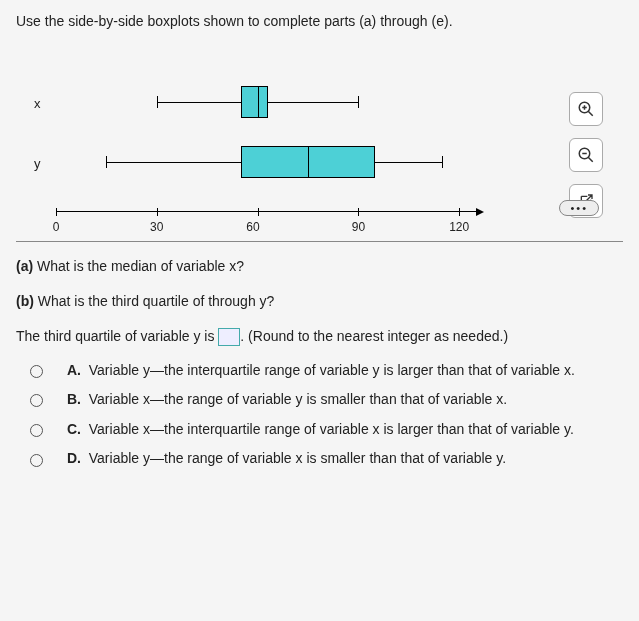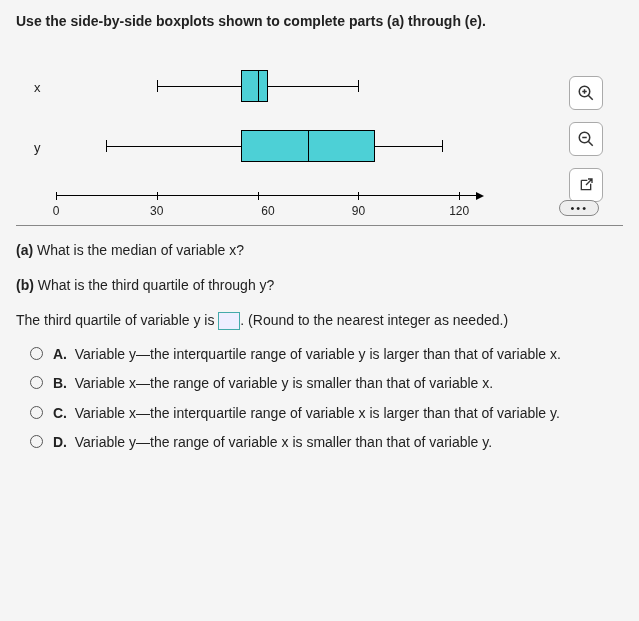--- a/index.html
+++ b/index.html
@@ -6,21 +6,21 @@
   body {
     font-family: Arial, sans-serif;
     font-size: 14px;
     color: #222;
     background: #f5f5f5;
     width: 639px;
     height: 621px;
     padding: 12px 16px;
     position: relative;
   }
-  .prompt { margin-bottom: 4px; line-height: 1.4; font-weight: bold; }
+  .prompt { margin-bottom: 20px; line-height: 1.4; }
   .chart-zone {
     position: relative;
     height: 190px;
     border-bottom: 1px solid #888;
     margin-bottom: 10px;
   }
   .plot-area {
     position: absolute;
     left: 40px;
     top: 20px;
@@ -119,22 +119,22 @@
   .input-box {
     display: inline-block;
     width: 22px; height: 18px;
     border: 1px solid #4aa;
     background: #eef;
     vertical-align: middle;
   }
   .options { margin-top: 10px; }
   .option {
     display: flex;
-    align-items: flex-start;
-    gap: 10px;
+    align-items: center;
+    gap: 24px;
     margin: 10px 0 10px 14px;
     line-height: 1.4;
   }
   .radio {
     width: 13px; height: 13px;
     border: 1.5px solid #555;
     border-radius: 50%;
     flex-shrink: 0;
     margin-top: 2px;
     cursor: pointer;
@@ -165,21 +165,21 @@
     <div class="whisker-line" style="left:319.2px; top:90px; width:67.2px;"></div>
     <div class="cap" style="left:386.4px; top:84px;"></div>
 
     <div class="axis"></div>
     <div class="arrow"></div>
     <div class="tick" style="left:0px;"></div>
     <div class="tick-label" style="left:0px;">0</div>
     <div class="tick" style="left:100.8px;"></div>
     <div class="tick-label" style="left:100.8px;">30</div>
     <div class="tick" style="left:201.6px;"></div>
-    <div class="tick-label" style="left:212px;">60</div>
+    <div class="tick-label" style="left:197px;">60</div>
     <div class="tick" style="left:302.4px;"></div>
     <div class="tick-label" style="left:302.4px;text-align:right;">90</div>
     <div class="tick" style="left:403.2px;"></div>
     <div class="tick-label" style="left:403.2px;">120</div>
   </div>
 
   <div class="tool-col">
     <div class="tool-btn">
       <svg width="18" height="18" viewBox="0 0 24 24">
           <circle cx="10" cy="10" r="7" fill="none" stroke="#333" stroke-width="2"></circle>

